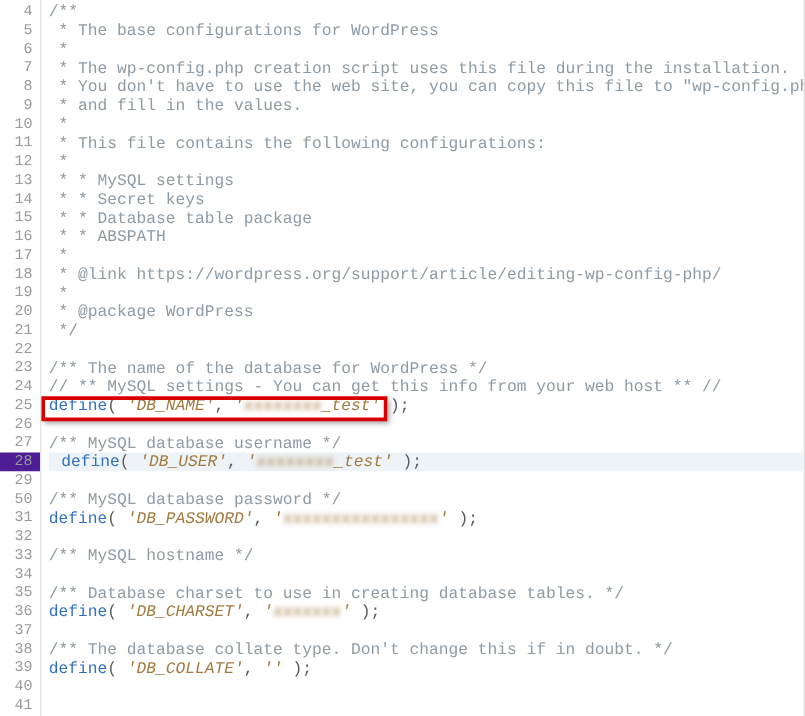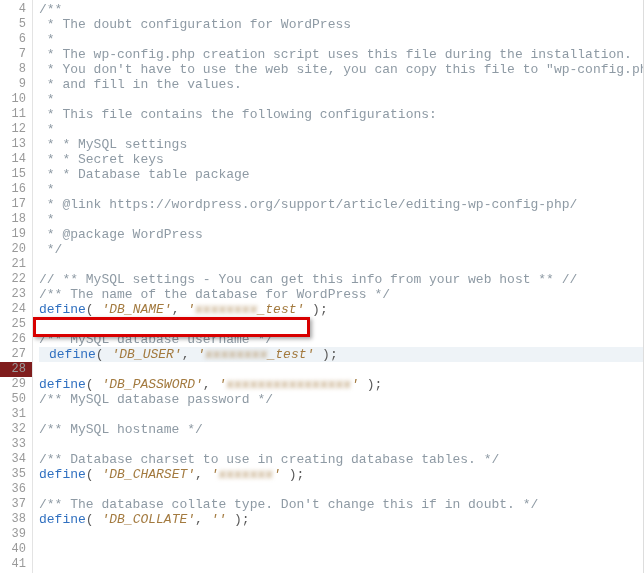--- a/index.html
+++ b/index.html
@@ -27,21 +27,21 @@
   }
   .gutter-line {
     height: 15px;
     text-align: right;
     padding-right: 6px;
     color: #999;
     font-size: 12px;
     box-sizing: border-box;
   }
   .gutter-line.hl {
-    background: #7f1d1d;
+    background: #4c1d95;
   }
   .code {
     flex: 1;
     padding-top: 2px;
     padding-left: 6px;
     position: relative;
     overflow: hidden;
   }
   .code-line {
     height: 15px;
@@ -109,46 +109,47 @@
       <div class="gutter-line">36</div>
       <div class="gutter-line">37</div>
       <div class="gutter-line">38</div>
       <div class="gutter-line">39</div>
       <div class="gutter-line">40</div>
       <div class="gutter-line">41</div>
     </div>
   <div class="code" id="code">
     <div class="highlight-box" id="hlbox" style="top: 317px; left: 0px; width: 277px; height: 20px;"></div>
   <div class="code-line"><span class="c-comment">/**</span></div>
-      <div class="code-line"><span class="c-comment"> * The doubt configuration for WordPress</span></div>
+      <div class="code-line"><span class="c-comment"> * The base configurations for WordPress</span></div>
       <div class="code-line"><span class="c-comment"> *</span></div>
       <div class="code-line"><span class="c-comment"> * The wp-config.php creation script uses this file during the installation.</span></div>
       <div class="code-line"><span class="c-comment"> * You don't have to use the web site, you can copy this file to "wp-config.php"</span></div>
       <div class="code-line"><span class="c-comment"> * and fill in the values.</span></div>
       <div class="code-line"><span class="c-comment"> *</span></div>
       <div class="code-line"><span class="c-comment"> * This file contains the following configurations:</span></div>
       <div class="code-line"><span class="c-comment"> *</span></div>
       <div class="code-line"><span class="c-comment"> * * MySQL settings</span></div>
       <div class="code-line"><span class="c-comment"> * * Secret keys</span></div>
       <div class="code-line"><span class="c-comment"> * * Database table package</span></div>
+      <div class="code-line"><span class="c-comment"> * * ABSPATH</span></div>
       <div class="code-line"><span class="c-comment"> *</span></div>
       <div class="code-line"><span class="c-comment"> * @link https://wordpress.org/support/article/editing-wp-config-php/</span></div>
       <div class="code-line"><span class="c-comment"> *</span></div>
       <div class="code-line"><span class="c-comment"> * @package WordPress</span></div>
       <div class="code-line"><span class="c-comment"> */</span></div>
       <div class="code-line"></div>
+      <div class="code-line"><span class="c-comment">/** The name of the database for WordPress */</span></div>
       <div class="code-line"><span class="c-comment">// ** MySQL settings - You can get this info from your web host ** //</span></div>
-      <div class="code-line"><span class="c-comment">/** The name of the database for WordPress */</span></div>
       <div class="code-line"><span class="c-keyword">define</span><span class="c-default">( </span><span class="c-string">'DB_NAME'</span><span class="c-default">, </span><span class="c-string">'</span><span class="c-string blur">xxxxxxxx</span><span class="c-string">_test'</span><span class="c-default"> );</span></div>
       <div class="code-line"></div>
       <div class="code-line"><span class="c-comment">/** MySQL database username */</span></div>
       <div class="code-line hl"><span class="c-keyword">define</span><span class="c-default">( </span><span class="c-string">'DB_USER'</span><span class="c-default">, </span><span class="c-string">'</span><span class="c-string blur">xxxxxxxx</span><span class="c-string">_test'</span><span class="c-default"> );</span></div>
       <div class="code-line"></div>
+      <div class="code-line"><span class="c-comment">/** MySQL database password */</span></div>
       <div class="code-line"><span class="c-keyword">define</span><span class="c-default">( </span><span class="c-string">'DB_PASSWORD'</span><span class="c-default">, </span><span class="c-string">'</span><span class="c-string blur">xxxxxxxxxxxxxxxx</span><span class="c-string">'</span><span class="c-default"> );</span></div>
-      <div class="code-line"><span class="c-comment">/** MySQL database password */</span></div>
       <div class="code-line"></div>
       <div class="code-line"><span class="c-comment">/** MySQL hostname */</span></div>
       <div class="code-line"></div>
       <div class="code-line"><span class="c-comment">/** Database charset to use in creating database tables. */</span></div>
       <div class="code-line"><span class="c-keyword">define</span><span class="c-default">( </span><span class="c-string">'DB_CHARSET'</span><span class="c-default">, </span><span class="c-string">'</span><span class="c-string blur">xxxxxxx</span><span class="c-string">'</span><span class="c-default"> );</span></div>
       <div class="code-line"></div>
       <div class="code-line"><span class="c-comment">/** The database collate type. Don't change this if in doubt. */</span></div>
       <div class="code-line"><span class="c-keyword">define</span><span class="c-default">( </span><span class="c-string">'DB_COLLATE'</span><span class="c-default">, </span><span class="c-string">''</span><span class="c-default"> );</span></div>
       <div class="code-line"></div>
     </div>

